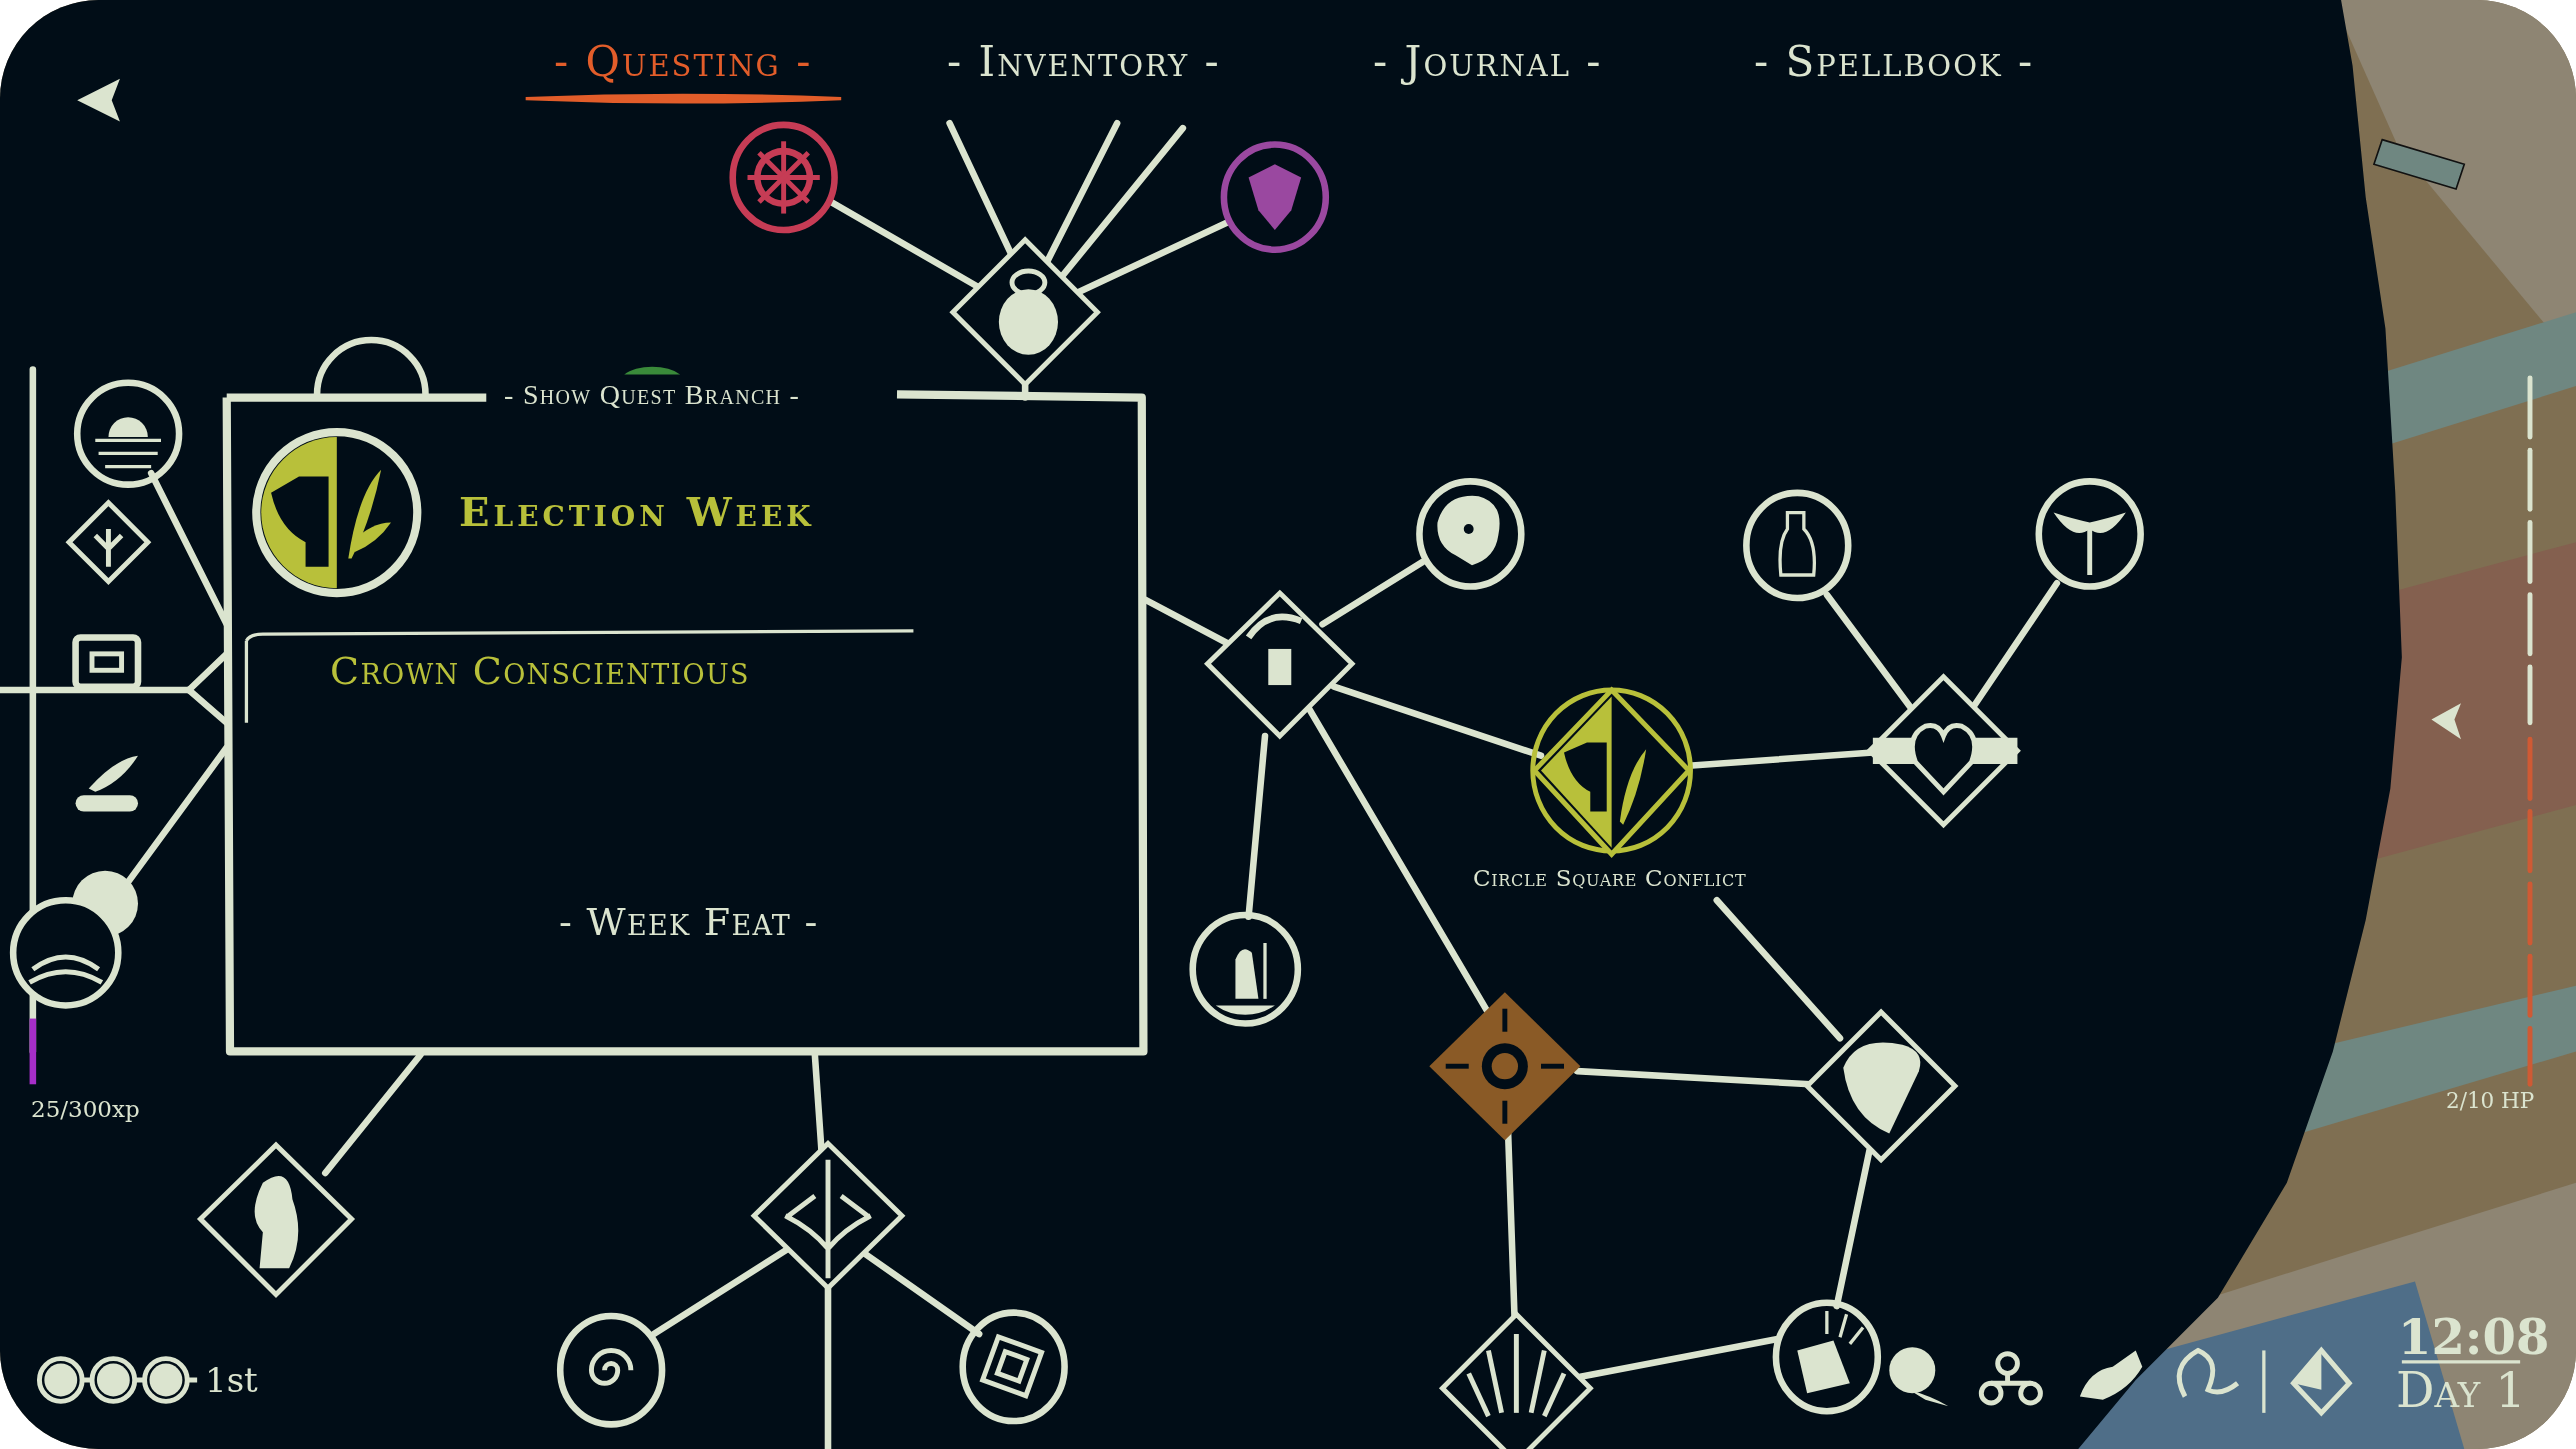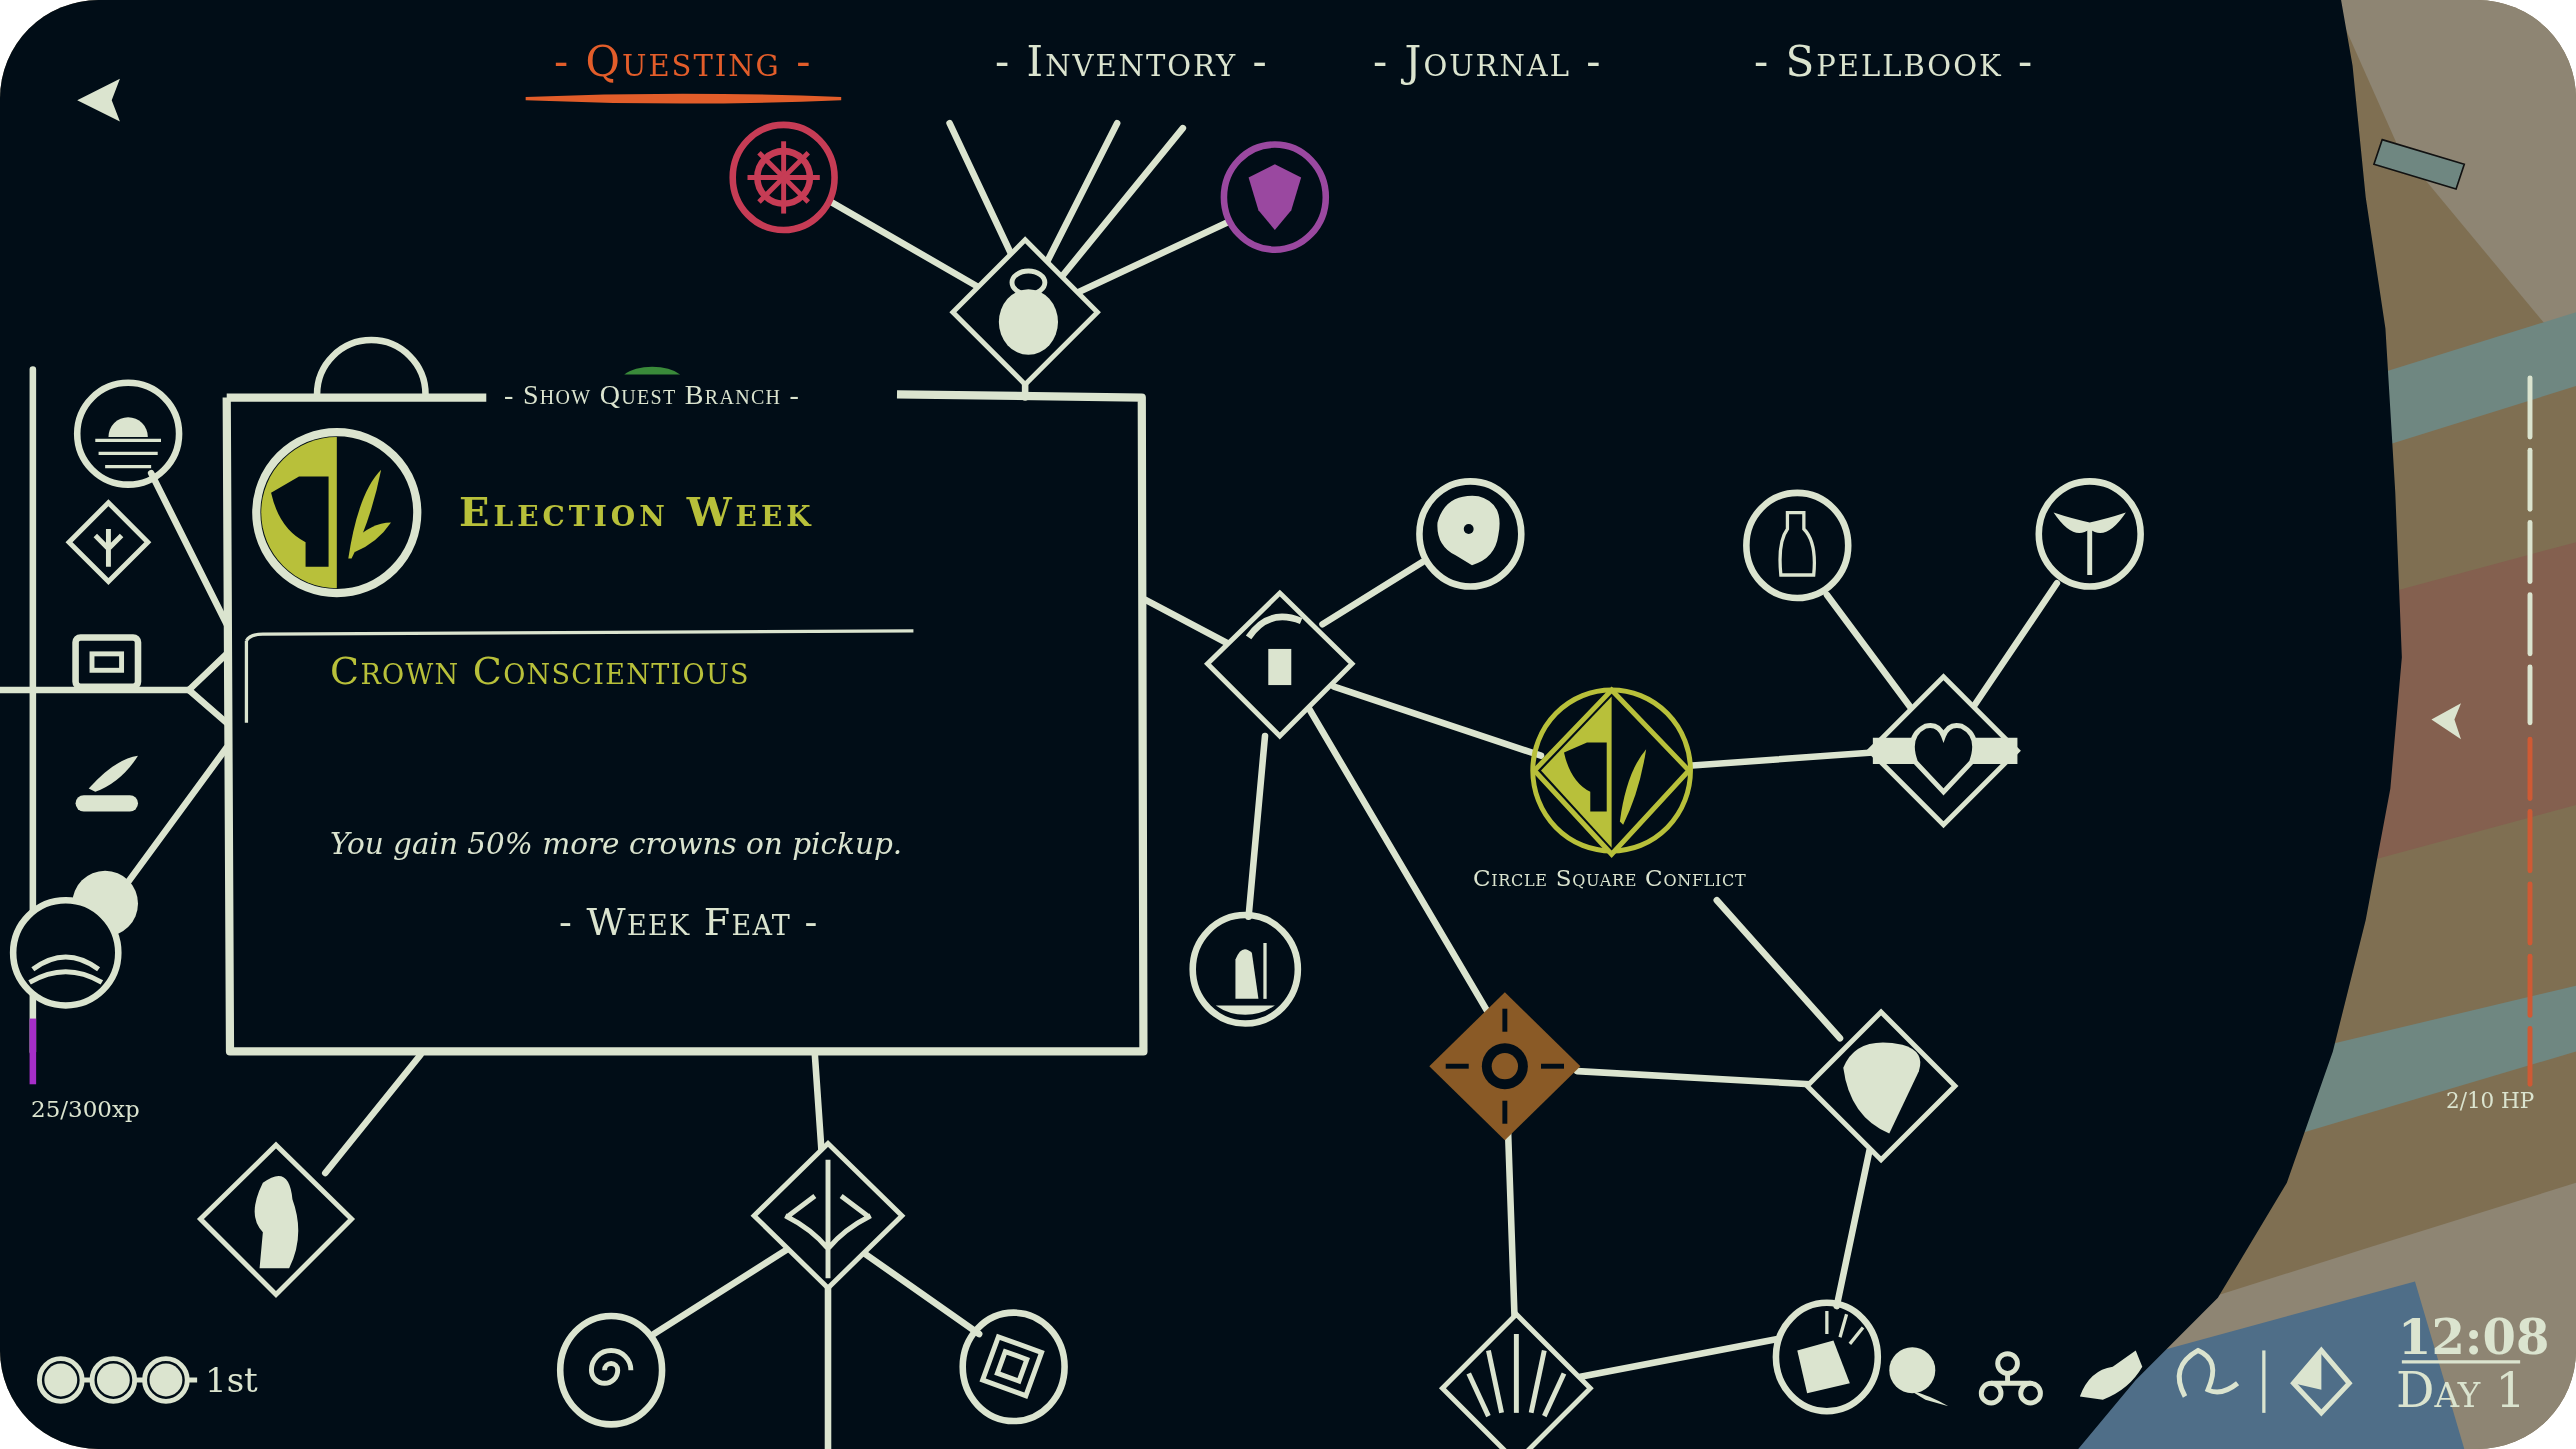--- a/index.html
+++ b/index.html
@@ -277,28 +277,27 @@
   </g>
   <line x1="1378" y1="822" x2="1378" y2="860" stroke="#dbe4cf" stroke-width="2"></line>
   <g>
     <polygon points="1413,822 1430,842 1413,860 1396,842" fill="none" stroke="#dbe4cf" stroke-width="3"></polygon>
     <polygon points="1413,822 1413,846 1396,842" fill="#dbe4cf"></polygon>
   </g>
   <line x1="1462" y1="829" x2="1534" y2="829" stroke="#dbe4cf" stroke-width="2"></line>
 </svg>
 
 <div class="tab active" style="left:554px;">- Questing -</div>
-<div class="tab" style="left:947px;margin-left:48px;">- Inventory -</div>
+<div class="tab" style="left:947px;">- Inventory -</div>
 <div class="tab" style="left:1373px;">- Journal -</div>
 <div class="tab" style="left:1754px;">- Spellbook -</div>
 
 <div class="txt sc" style="left:504px; top:379px; font-size:28px;font-family:Liberation Serif, serif;">- Show Quest Branch -</div>
 <div class="txt panel-title" style="left:459px; top:488px;">Election Week</div>
 <div class="txt perk-title" style="left:330px; top:649px;">Crown Conscientious</div>
-<div class="txt body-text italic" style="left:330px; top:824px;">You gain 50% more crowns on pickup.</div>
 <div class="txt sc" style="left:559px; top:900px; font-size:38px;">- Week Feat -</div>
 
 <div class="txt sc" style="left:1473px; top:865px; font-size:23px; letter-spacing:0.7px;">Circle Square Conflict</div>
 
 <div class="txt" style="left:31px; top:1096px; font-size:23px;">25/300xp</div>
 <div class="txt" style="left:205px; top:1360px; font-size:34px;">1st</div>
 <div class="txt" style="left:2446px; top:1088px; font-size:21.5px; color:#dbe4cf;">2/10 HP</div>
 <div class="txt" style="left:2398px; top:1309px; font-size:48px;font-weight:bold;">12:08</div>
 <div class="txt sc" style="left:2396px; top:1362px; font-size:48px; letter-spacing:0;">Day 1</div>
 

